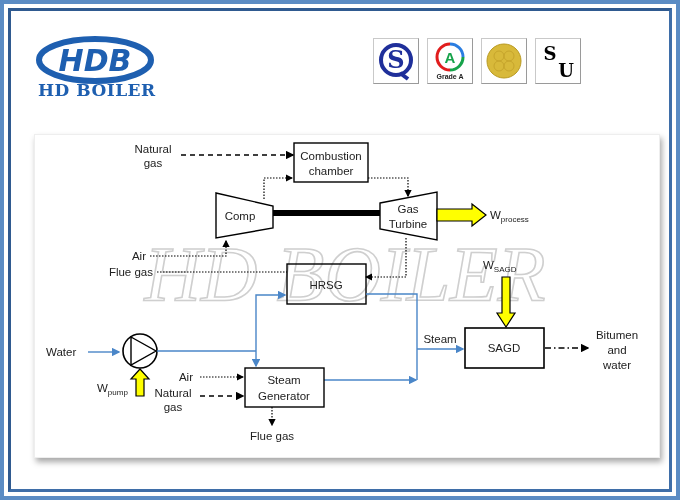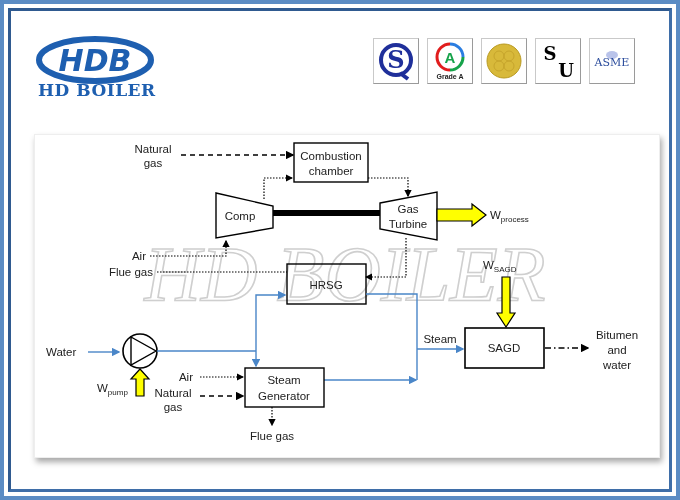--- a/index.html
+++ b/index.html
@@ -49,26 +49,20 @@
       <circle cx="15" cy="15" r="5" fill="none" stroke="#c7a52c" stroke-width="1"></circle>
       <circle cx="25" cy="15" r="5" fill="none" stroke="#c7a52c" stroke-width="1"></circle>
       <circle cx="15" cy="25" r="5" fill="none" stroke="#c7a52c" stroke-width="1"></circle>
       <circle cx="25" cy="25" r="5" fill="none" stroke="#c7a52c" stroke-width="1"></circle>
     </svg>
   </div>
   <div class="cert">
     <svg width="40" height="40" viewBox="0 0 40 40">
       <text x="12" y="19" text-anchor="middle" font-size="18" font-weight="bold" fill="#000" style="font-family:'DejaVu Serif',serif">S</text>
       <text x="28" y="36" text-anchor="middle" font-size="18" font-weight="bold" fill="#000" style="font-family:'DejaVu Serif',serif">U</text>
-    </svg>
-  </div>
-  <div class="cert">
-    <svg width="44" height="40" viewBox="0 0 44 40">
-      <ellipse cx="22" cy="14" rx="6" ry="4" fill="#b9c3ea"></ellipse>
-      <text x="22" y="25" text-anchor="middle" font-size="11" fill="#2b4c9c" style="font-family:'DejaVu Serif',serif">ASME</text>
     </svg>
   </div>
 </div>
 
 <div class="card"></div>
 
 <svg width="680" height="500" viewBox="0 0 680 500" style="position:absolute;left:0;top:0">
   <defs>
     <marker id="ahBlack" markerWidth="6" markerHeight="6" refX="5" refY="3" orient="auto">
         <path d="M0,0 L6,3 L0,6 Z" fill="#000"></path>

